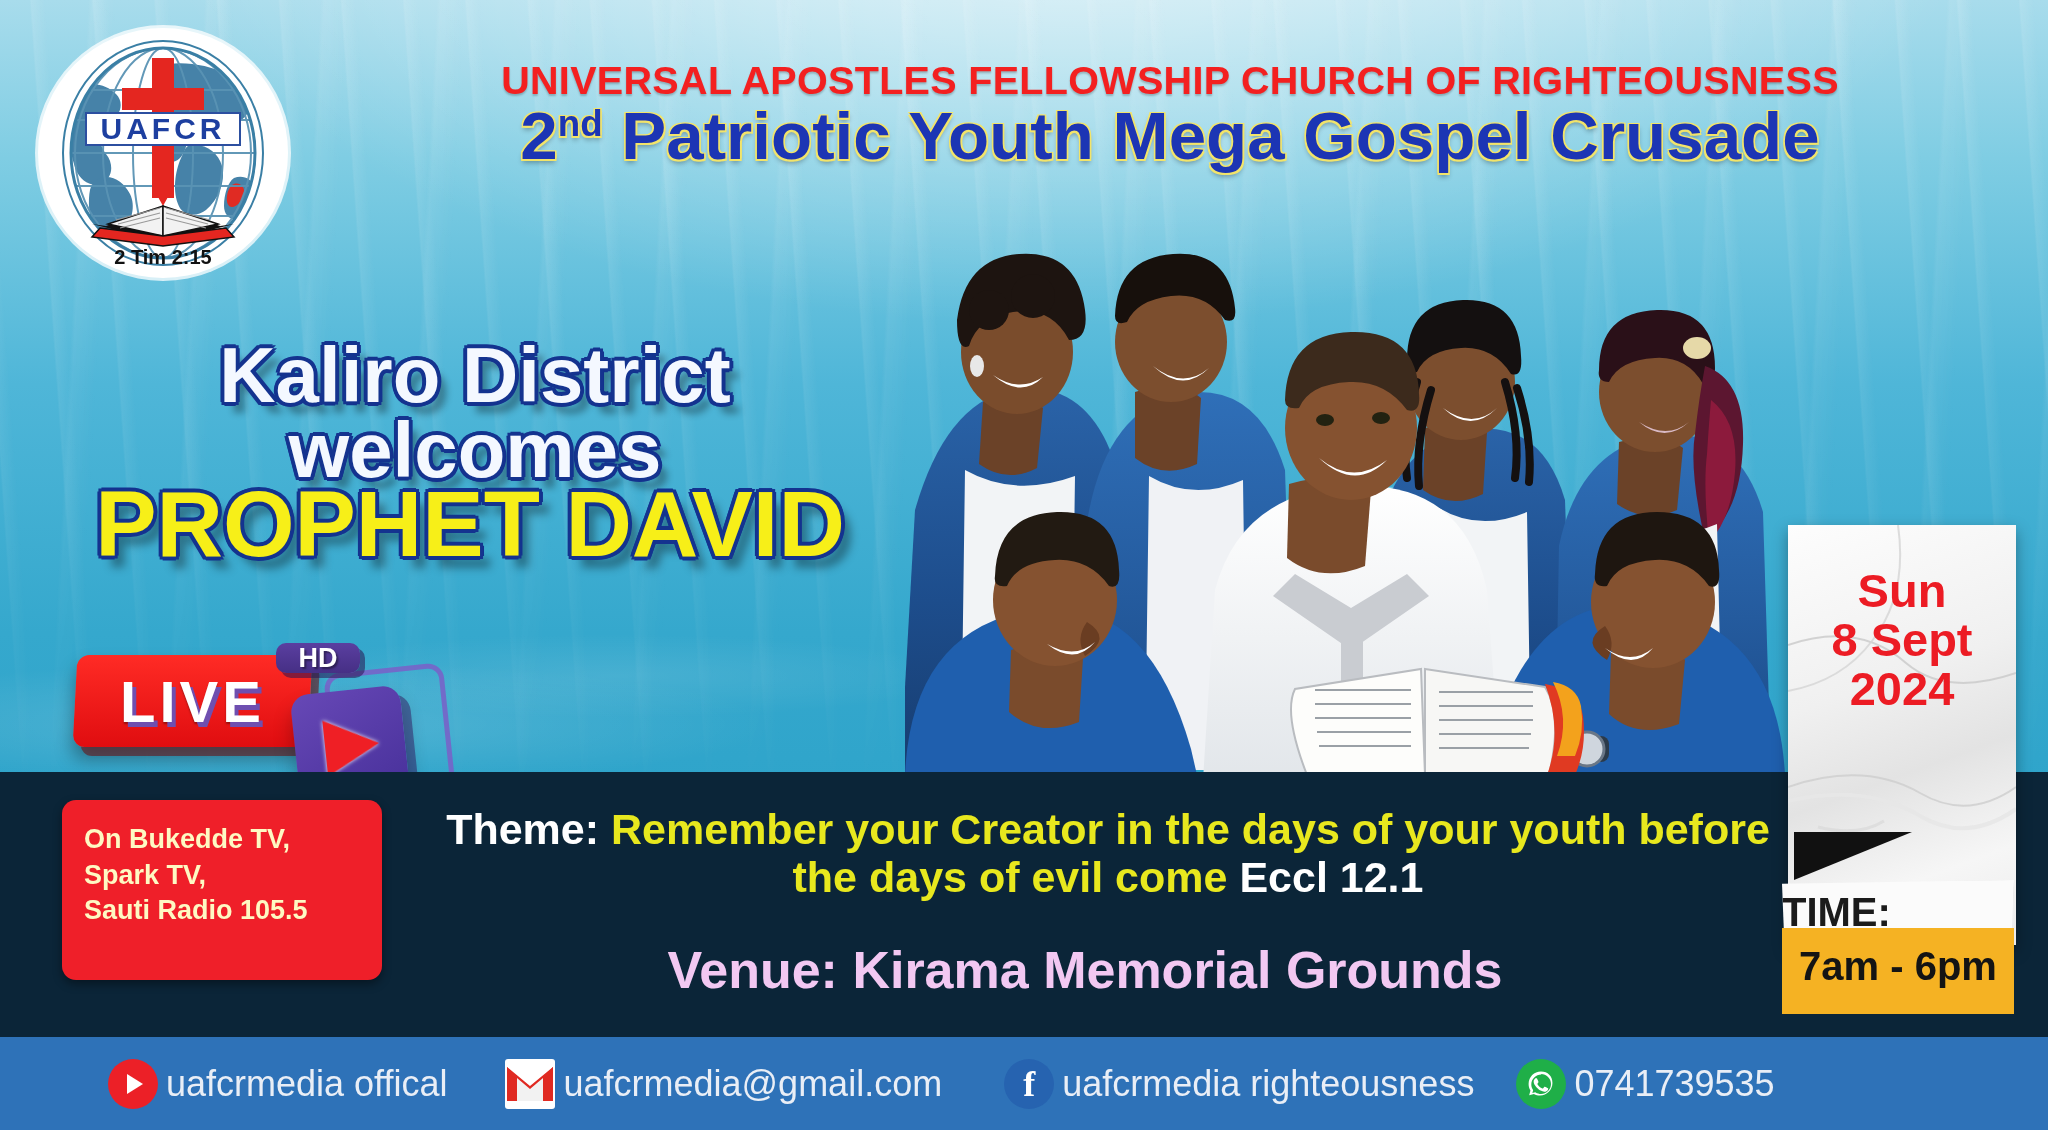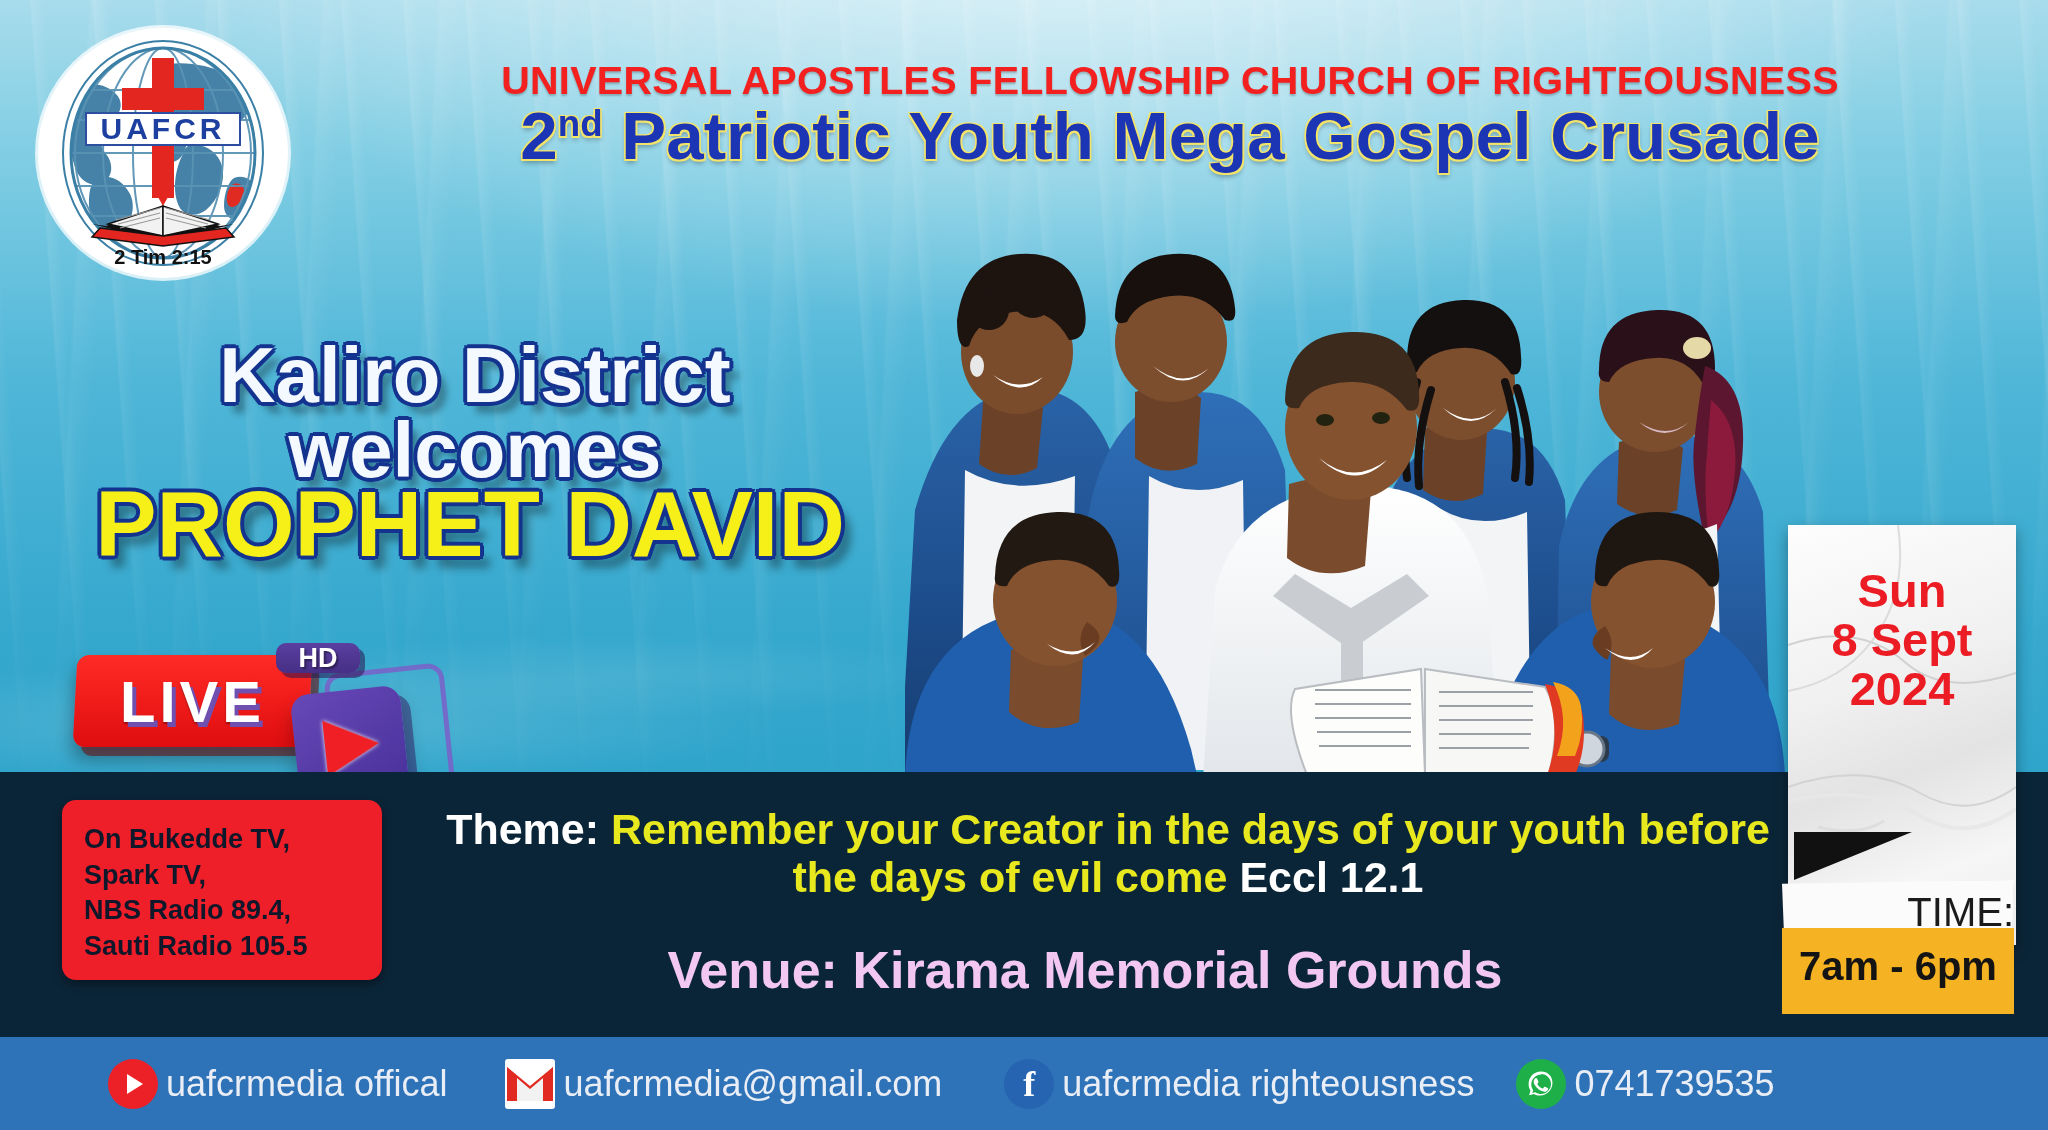--- a/index.html
+++ b/index.html
@@ -87,21 +87,21 @@
   #playframe{position:absolute;left:330px;top:668px;width:110px;height:128px;border-radius:16px;
     border:5px solid #7a5fc8;transform:rotate(-6deg);opacity:.85;}
   #playstem{position:absolute;left:342px;top:790px;width:8px;height:30px;background:#2a1a55;transform:rotate(-6deg);}
 
   
   #darkband{position:absolute;left:0;top:772px;width:2048px;height:265px;background:#0b2538;}
 
   #tvbox{position:absolute;left:62px;top:800px;width:320px;height:180px;background:#ef1f29;
     border-radius:14px;box-shadow:0 4px 10px rgba(0,0,0,.4);
     padding:22px 0 0 22px;box-sizing:border-box;}
-  #tvbox .line{color:#0f172a;font-weight:bold;font-size:27px;line-height:1.32;white-space:nowrap;}
+  #tvbox .line{color:#fef9c3;font-weight:bold;font-size:27px;line-height:1.32;white-space:nowrap;}
 
   #theme{position:absolute;left:420px;top:805px;width:1330px;text-align:center;
     font-size:43px;font-weight:bold;line-height:1.12;margin-left:23px;}
   #theme .lab{color:#ffffff;}
   #theme .bodytxt{color:#e8e81e;}
   #theme .ref{color:#ffffff;}
   #venue{position:absolute;left:420px;top:940px;width:1330px;text-align:center;
     font-size:52px;font-weight:bold;color:#f2c8f2;}
 
   
@@ -109,22 +109,22 @@
     background:linear-gradient(160deg,#fdfdfd 0%,#f0f0f0 38%,#e3e3e3 58%,#f6f6f6 80%,#ebebeb 100%);
     box-shadow:0 6px 14px rgba(0,0,0,.35);text-decoration:underline;}
   #datecard .crease{position:absolute;pointer-events:none;}
   #datetxt{position:absolute;left:0;right:0;top:42px;text-align:center;color:#ec1c24;
     font-weight:bold;font-size:47px;line-height:1.04;}
   #blacktri{position:absolute;left:1794px;top:832px;width:0;height:0;
     border-left:118px solid #111;border-bottom:48px solid transparent;}
   #timelabelwrap{position:absolute;left:1782px;top:880px;width:232px;height:62px;
     background:#fbfbfb;clip-path:polygon(0 6%,100% 0,99% 86%,1% 100%);
     box-shadow:0 3px 7px rgba(0,0,0,.25);}
-  #timelabel{position:absolute;left:0;right:0;top:10px;text-align:right;color:#1b1b1b;
-    font-weight:normal;font-size:40px;}
+  #timelabel{position:absolute;left:0;right:0;top:10px;text-align:left;color:#1b1b1b;
+    font-weight:bold;font-size:40px;}
   #timebox{position:absolute;left:1782px;top:928px;width:232px;height:86px;background:#f5b223;}
   #timeval{position:absolute;left:0;right:0;top:16px;text-align:center;color:#141414;
     font-weight:bold;font-size:40px;}
 
   
   #footer{position:absolute;left:0;top:1037px;width:2048px;height:93px;background:#2e72b8;
     display:flex;align-items:center;}
   .fitem{display:flex;align-items:center;gap:8px;}
   .flabel{color:#e9eef6;font-size:36px;white-space:nowrap;}
   .fico{width:50px;height:50px;flex:0 0 50px;position:relative;}
@@ -340,21 +340,20 @@
   </div>
   <div id="playcard">
     <div class="tri"></div>
   </div>
 
   <div id="darkband"></div>
 
   <div id="tvbox">
     <div class="line">On Bukedde TV,</div>
     <div class="line">Spark TV,</div>
-    <div class="line">NBS Radio 89.4,</div>
     <div class="line">Sauti Radio 105.5</div>
   </div>
 
   <div id="theme">
     <span class="lab">Theme:</span>
     <span class="bodytxt">Remember your Creator in the days of your youth before the days of evil come</span>
     <span class="ref">Eccl 12.1</span>
   </div>
 
   <div id="venue">Venue: Kirama Memorial Grounds</div>

